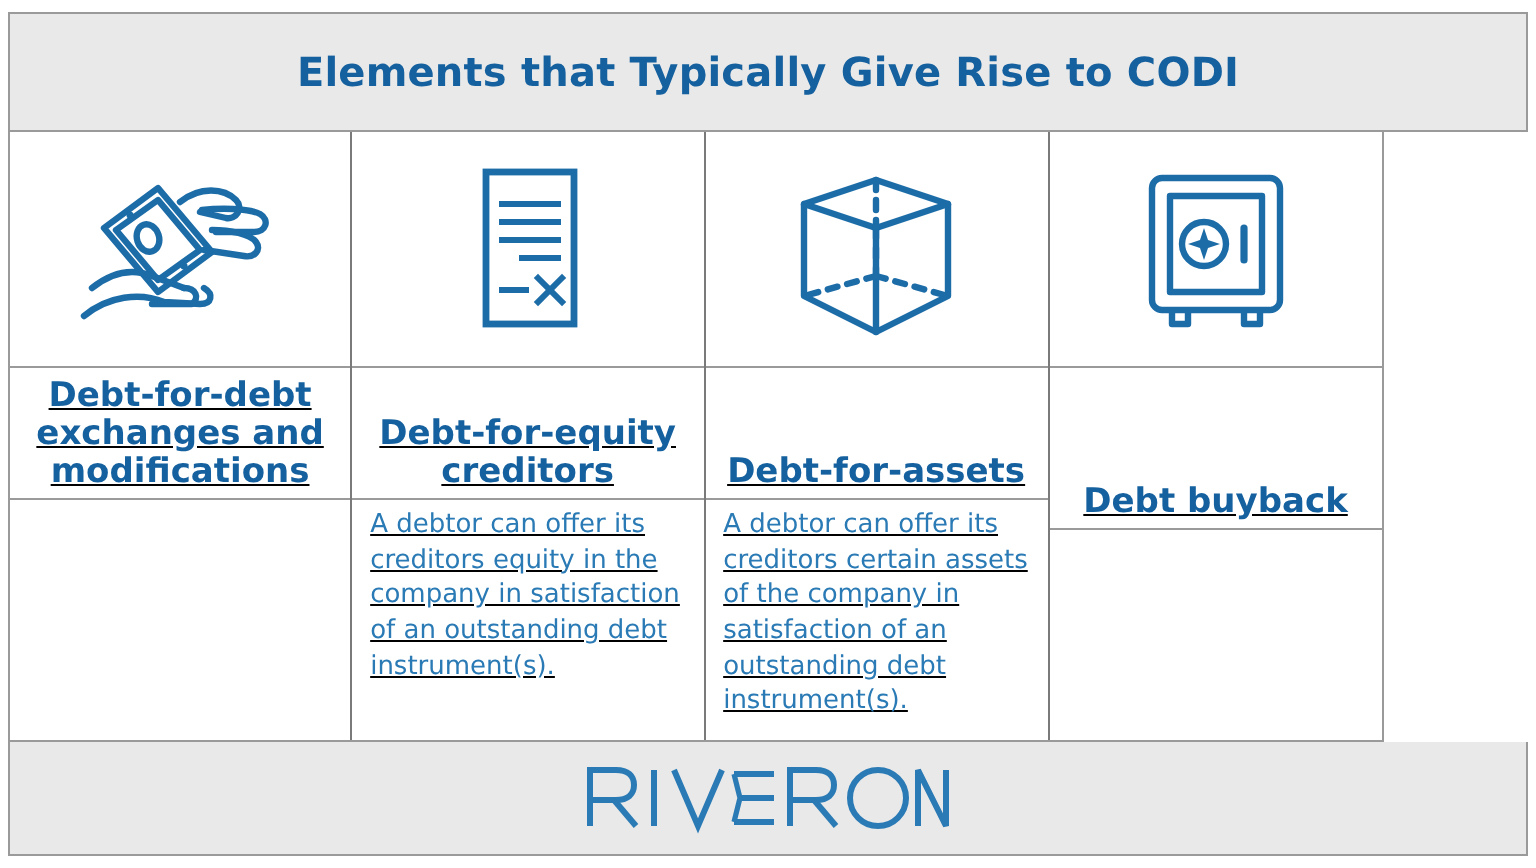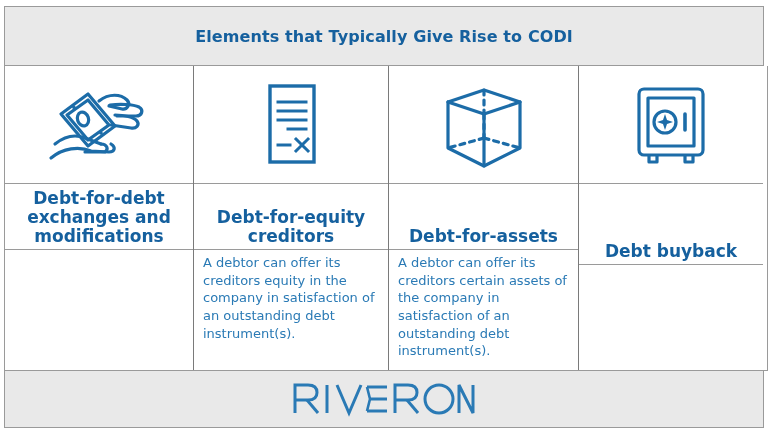--- a/index.html
+++ b/index.html
@@ -30,39 +30,40 @@
     width: 760px;
     height: 60px;
     box-sizing: border-box;
     background: #e9e9e9;
     border: 1px solid #9a9a9a;
     display: flex;
     align-items: center;
     justify-content: center;
   }
   .header-title {
-    font-size: 16px;
+    font-size: 20px;
     font-weight: bold;
     color: #15609e;
     letter-spacing: 0.1px;
     text-align: center;
     white-space: nowrap;
   }
 
   
   .grid {
     position: absolute;
     left: 4px;
     top: 66px;
-    width: 764px;
+    width: 688px;
     height: 305px;
     box-sizing: border-box;
     border: 1px solid #9a9a9a;
     border-top: none;
     display: flex;
+    text-decoration: underline;
   }
   .col {
     position: relative;
     box-sizing: border-box;
     border-right: 1px solid #7a7a7a;
     display: flex;
     flex-direction: column;
     background: #ffffff;
   }
   .col:last-child { border-right: none; }

